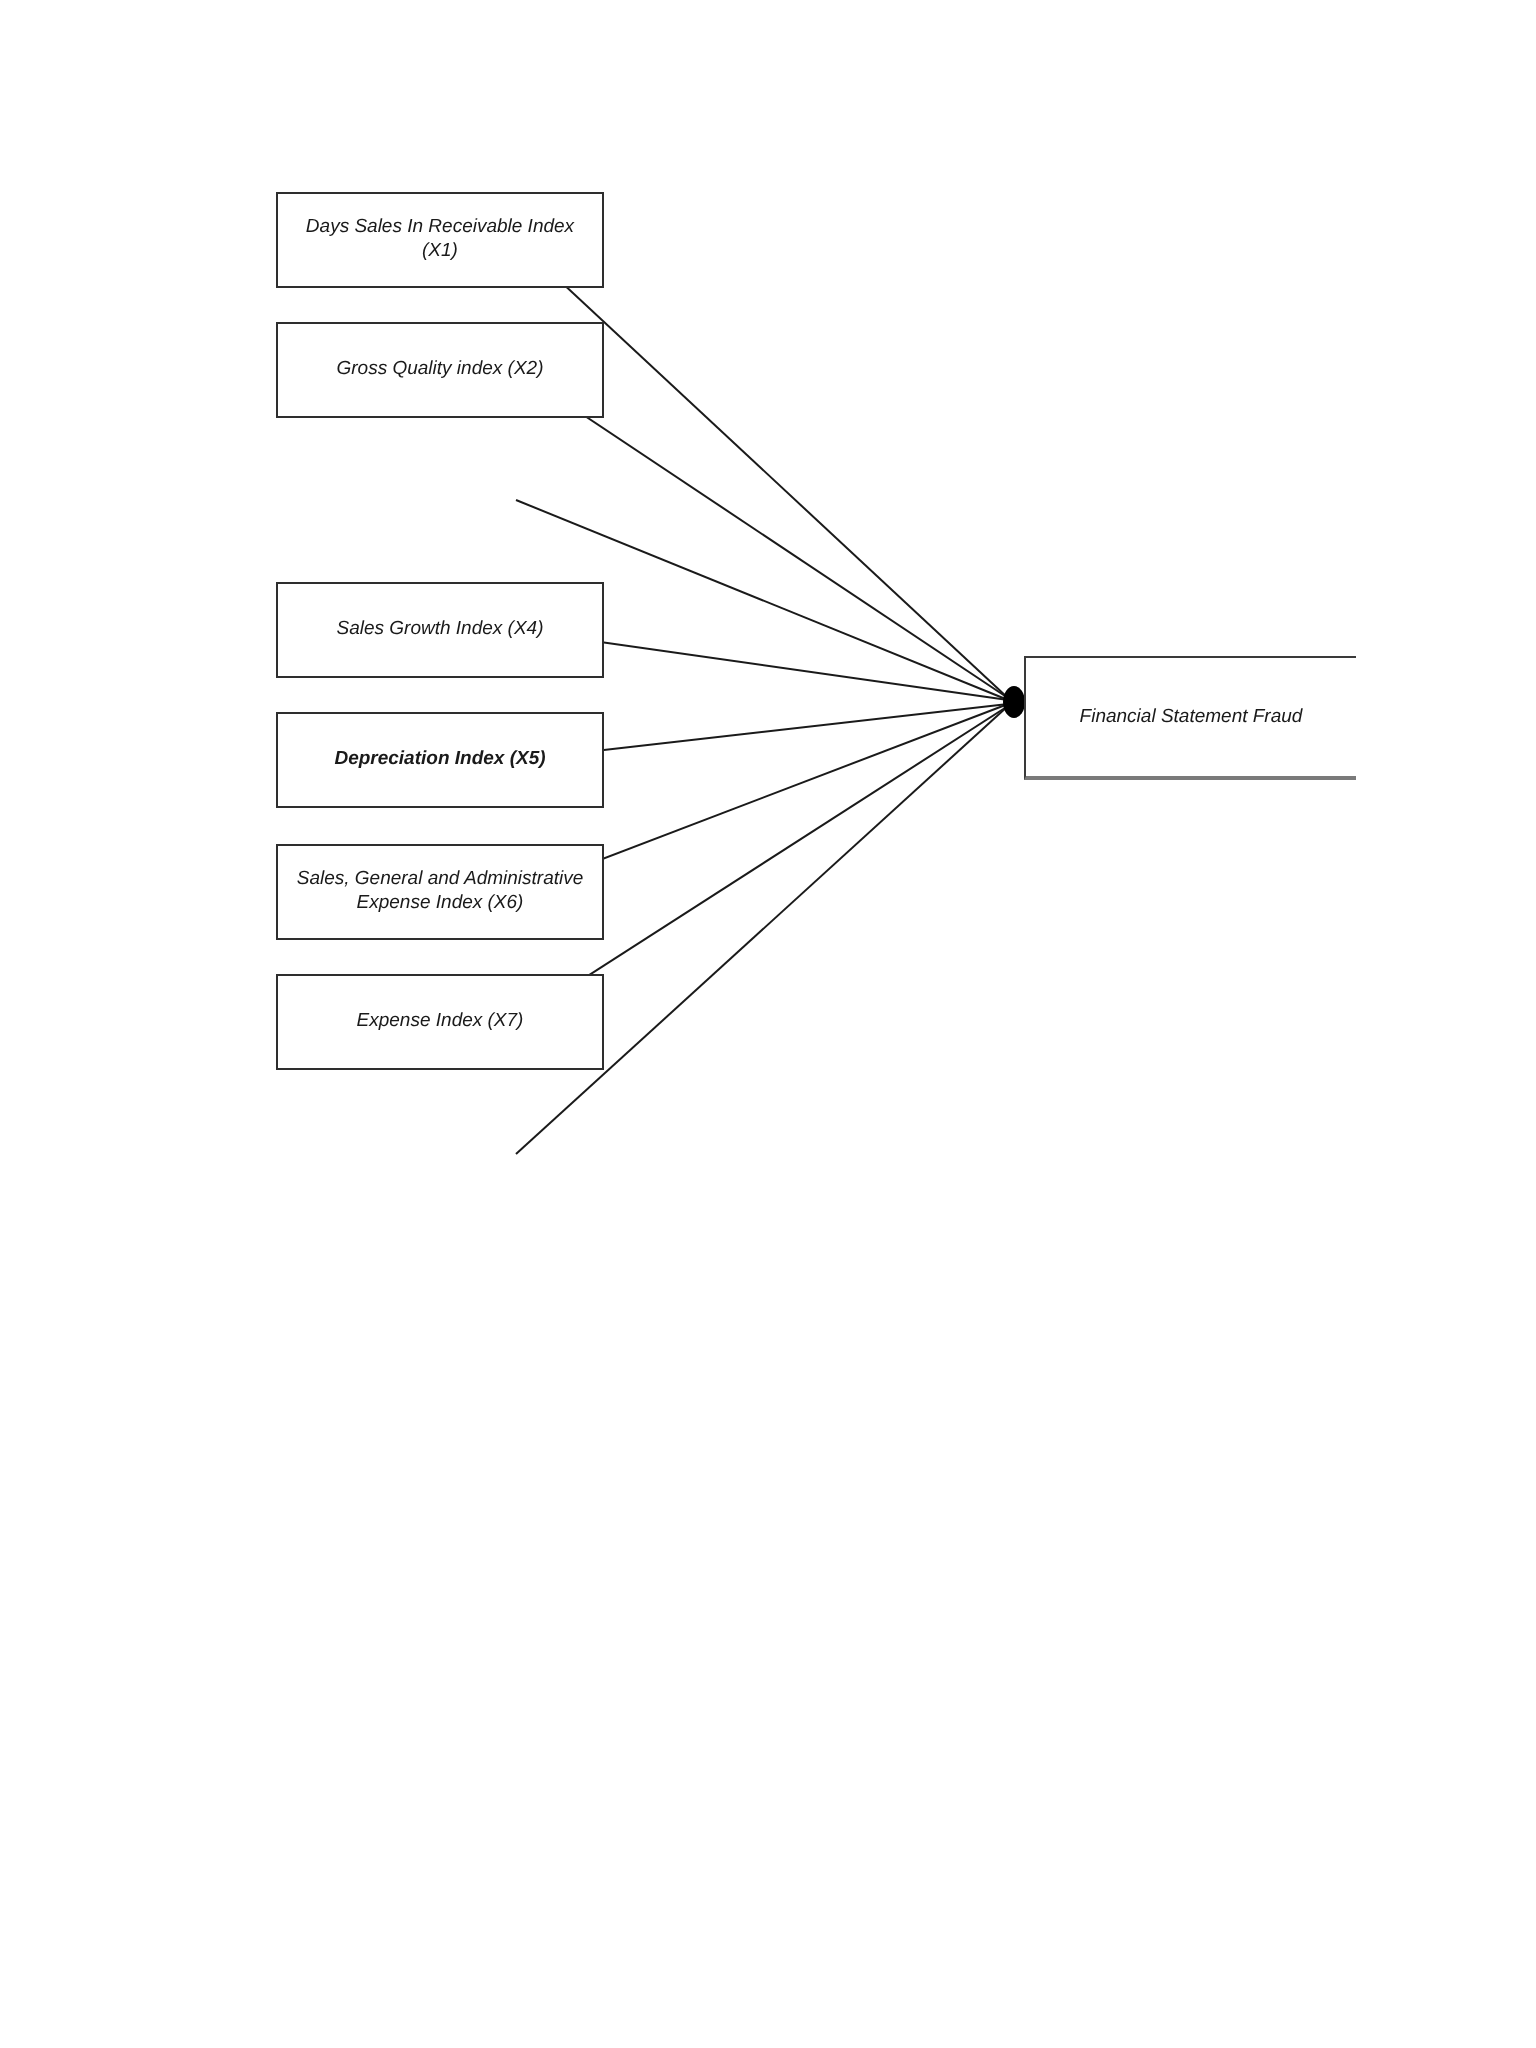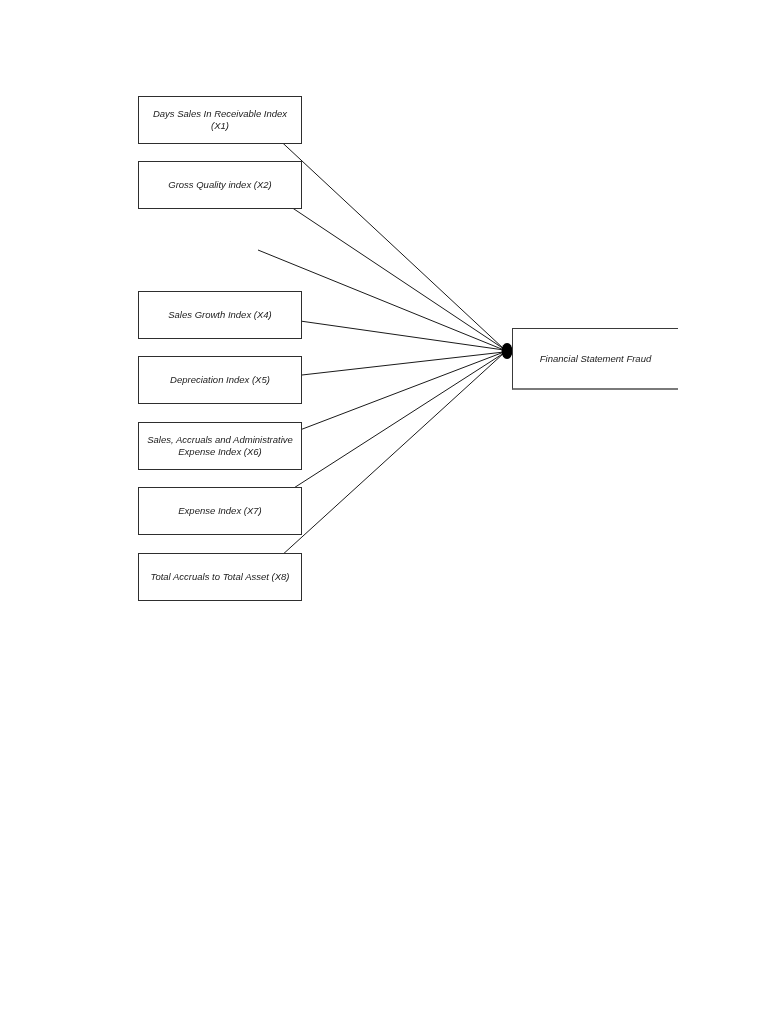--- a/index.html
+++ b/index.html
@@ -39,21 +39,21 @@
     width: 164px;
     height: 48px;
     border: 1.5px solid #2e2e2e;
     padding: 0 5px;
     margin-left: 44px;
   }
   .n1 { top: 96px; }
   .n2 { top: 161px; }
   .n3 { top: 226px; }
   .n4 { top: 291px; }
-  .n5 { top: 356px; }
+  .n5 { top: 356px; font-weight: bold; }
   .n6 { top: 422px; }
   .n7 { top: 487px; }
   .n8 { top: 553px; }
   .output-node {
     left: 512px;
     top: 328px;
     width: 166px;
     height: 62px;
     border-top: 1.5px solid #3a3a3a;
     border-left: 1.5px solid #3a3a3a;
@@ -85,26 +85,23 @@
   <div class="node input-node n2">
     <span>Gross Quality index (X2)</span>
   </div>
   <div class="node input-node n4">
     <span>Sales Growth Index (X4)</span>
   </div>
   <div class="node input-node n5">
     <span>Depreciation Index (X5)</span>
   </div>
   <div class="node input-node n6">
-    <span>Sales, Accruals and Administrative Expense Index (X6)</span>
+    <span>Sales, General and Administrative Expense Index (X6)</span>
   </div>
   <div class="node input-node n7">
     <span>Expense Index (X7)</span>
-  </div>
-  <div class="node input-node n8">
-    <span>Total Accruals to Total Asset (X8)</span>
   </div>
 
   <div class="node output-node">
     <span>Financial Statement Fraud</span>
   </div>
 
 </div>
 
 </body></html>

